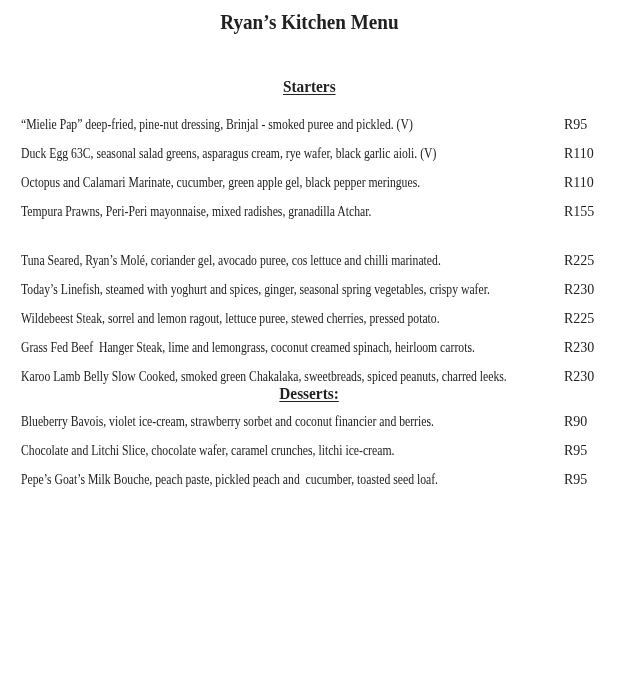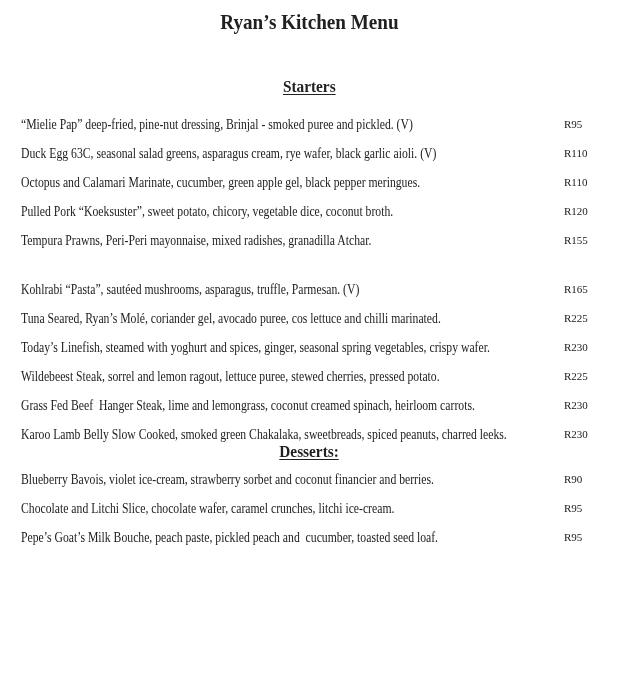--- a/index.html
+++ b/index.html
@@ -66,21 +66,21 @@
     flex: 1 1 auto;
     min-width: 0;
     white-space: pre;
     transform: scaleX(0.78);
     transform-origin: left center;
   }
   .price {
     flex: 0 0 48px;
     width: 48px;
     text-align: left;
-    font-size: 11px;
+    font-size: 14px;
     line-height: 15px;
     white-space: pre;
   }
 </style>
 </head>
 <body>
 
 <div class="page">
   <h1 class="page-title"><span class="squeeze">Ryan’s Kitchen Menu</span></h1>
   <div id="menu-sections">
@@ -93,35 +93,27 @@
           </div>
           <div class="row">
             <span class="desc">Duck Egg 63C, seasonal salad greens, asparagus cream, rye wafer, black garlic aioli. (V)</span>
             <span class="price">R110</span>
           </div>
           <div class="row">
             <span class="desc">Octopus and Calamari Marinate, cucumber, green apple gel, black pepper meringues.</span>
             <span class="price">R110</span>
           </div>
           <div class="row">
-            <span class="desc">Pulled Pork “Koeksuster”, sweet potato, chicory, vegetable dice, coconut broth.</span>
-            <span class="price">R120</span>
-          </div>
-          <div class="row">
             <span class="desc">Tempura Prawns, Peri-Peri mayonnaise, mixed radishes, granadilla Atchar.</span>
             <span class="price">R155</span>
           </div>
         </div>
       </div>
       <div class="section s-mains">
         <div class="rows">
-          <div class="row">
-            <span class="desc">Kohlrabi “Pasta”, sautéed mushrooms, asparagus, truffle, Parmesan. (V)</span>
-            <span class="price">R165</span>
-          </div>
           <div class="row">
             <span class="desc">Tuna Seared, Ryan’s Molé, coriander gel, avocado puree, cos lettuce and chilli marinated.</span>
             <span class="price">R225</span>
           </div>
           <div class="row">
             <span class="desc">Today’s Linefish, steamed with yoghurt and spices, ginger, seasonal spring vegetables, crispy wafer.</span>
             <span class="price">R230</span>
           </div>
           <div class="row">
             <span class="desc">Wildebeest Steak, sorrel and lemon ragout, lettuce puree, stewed cherries, pressed potato.</span>

